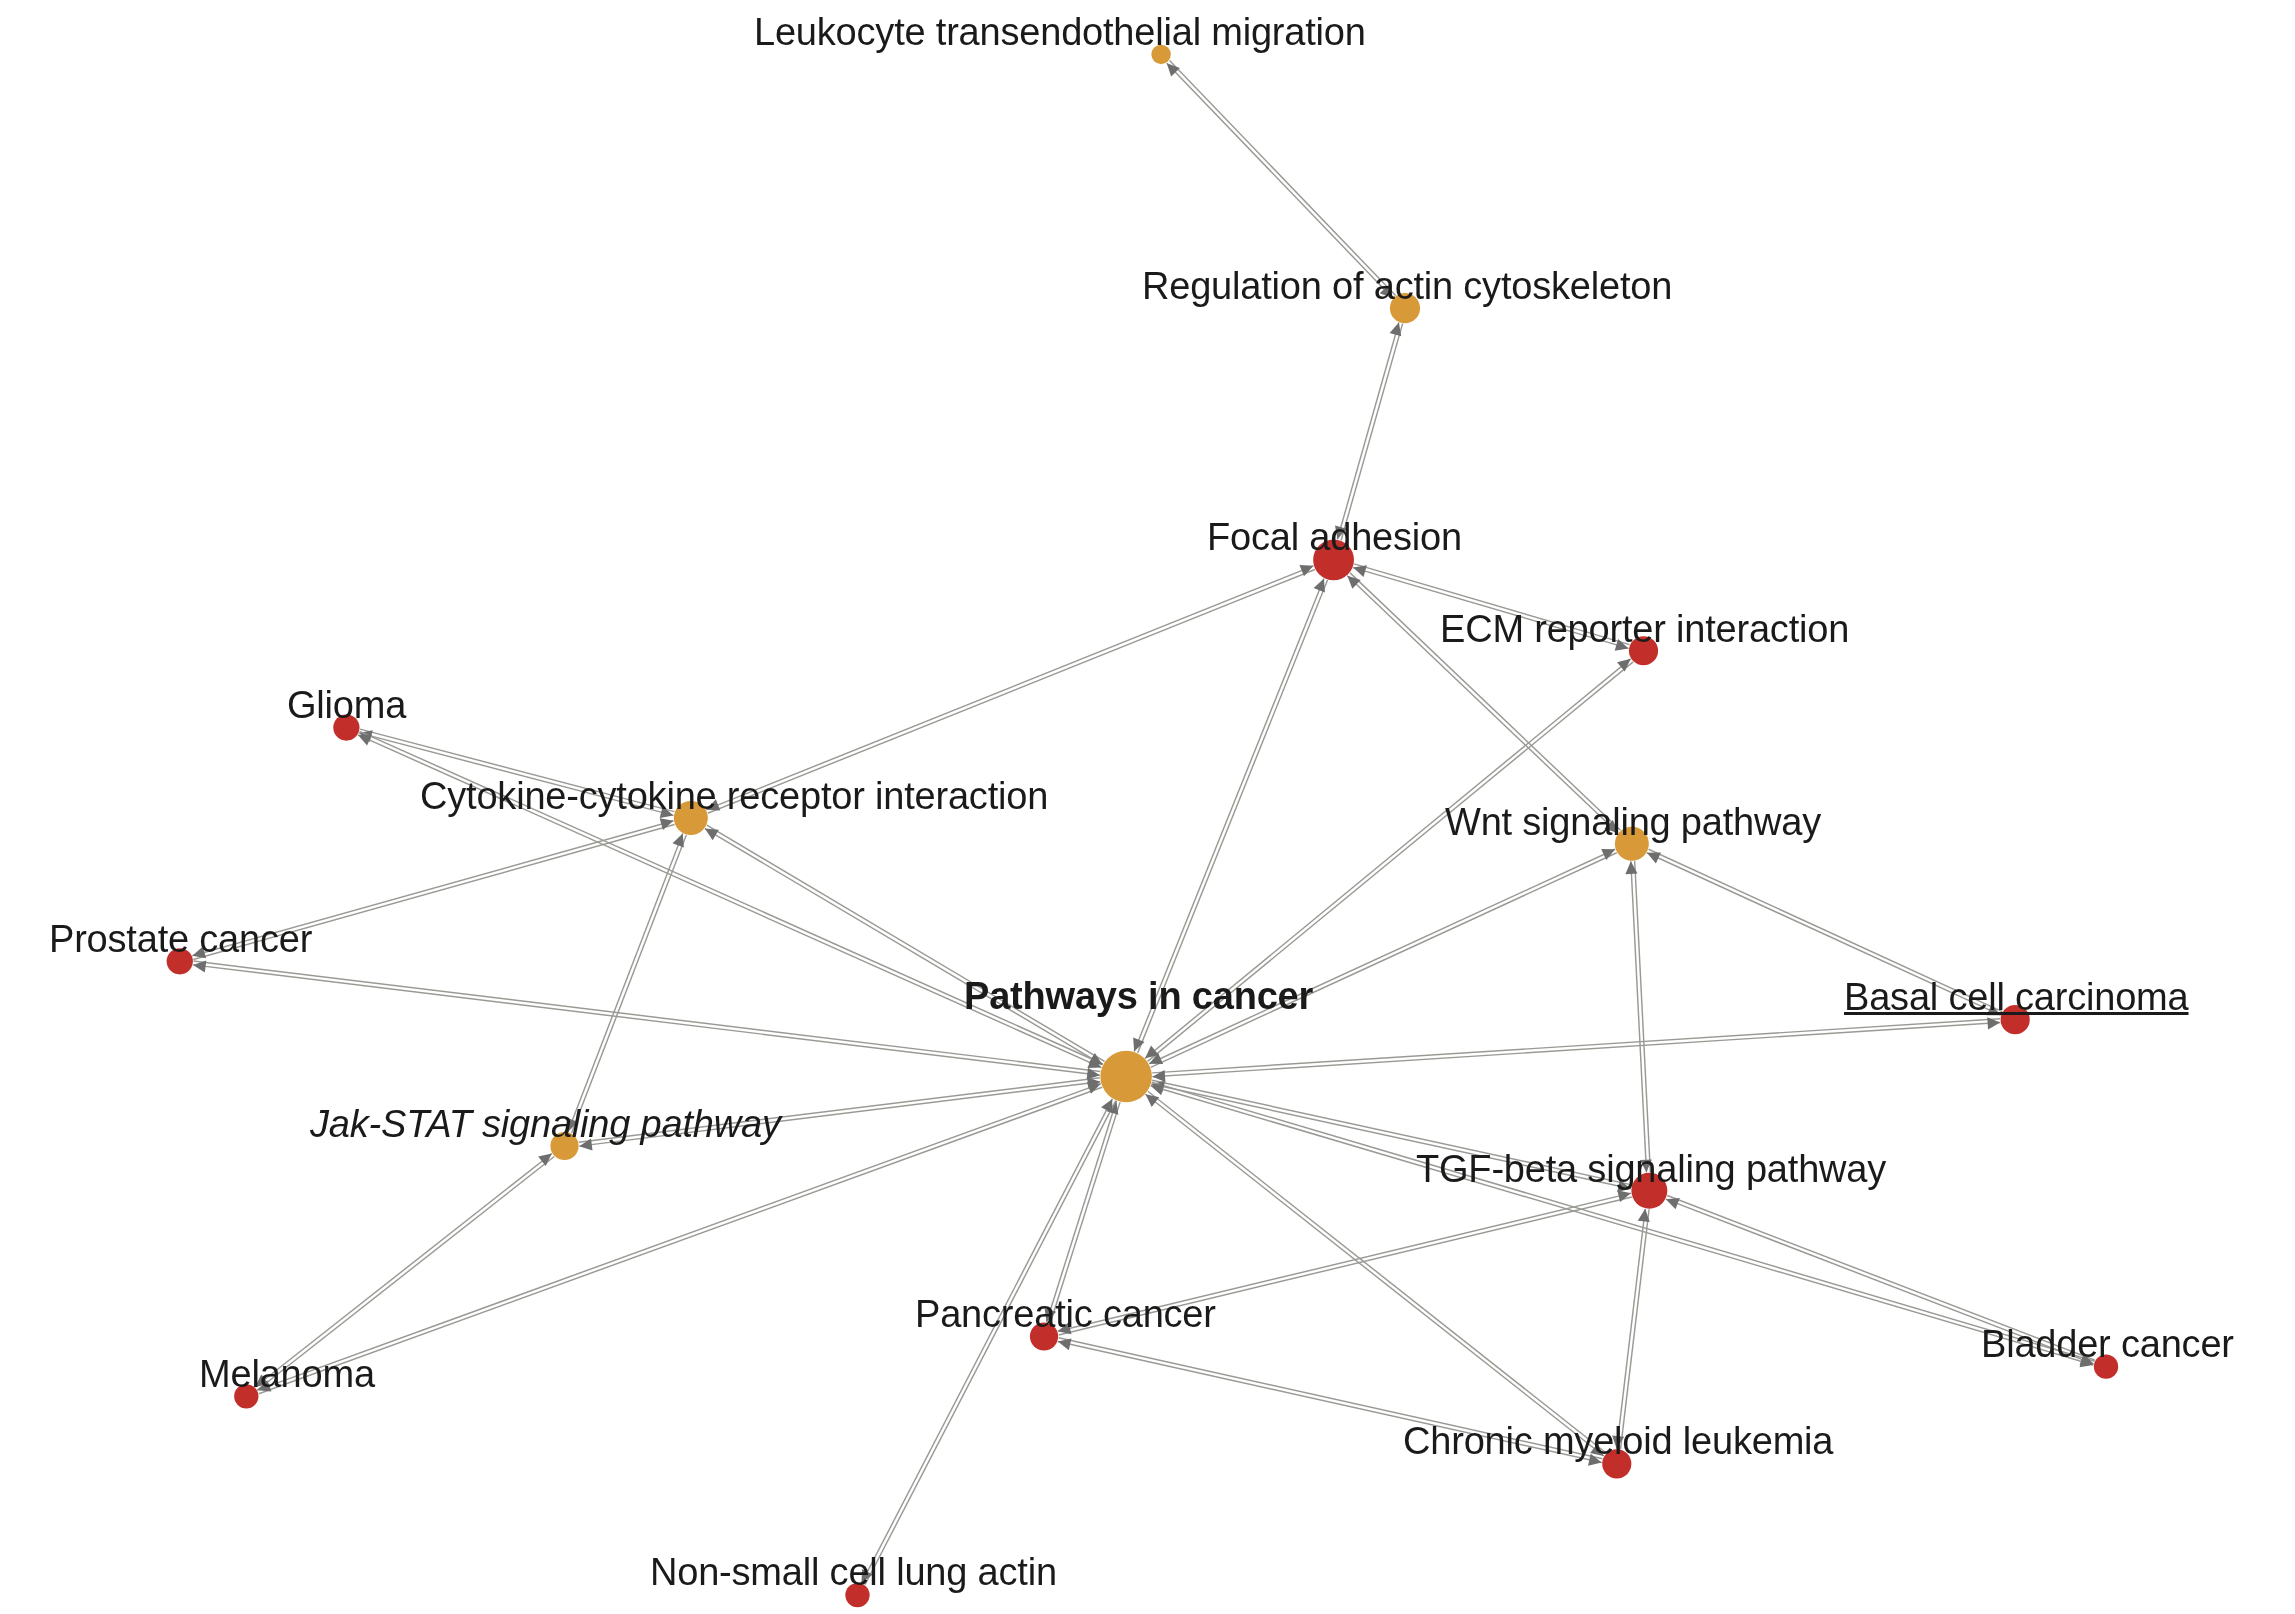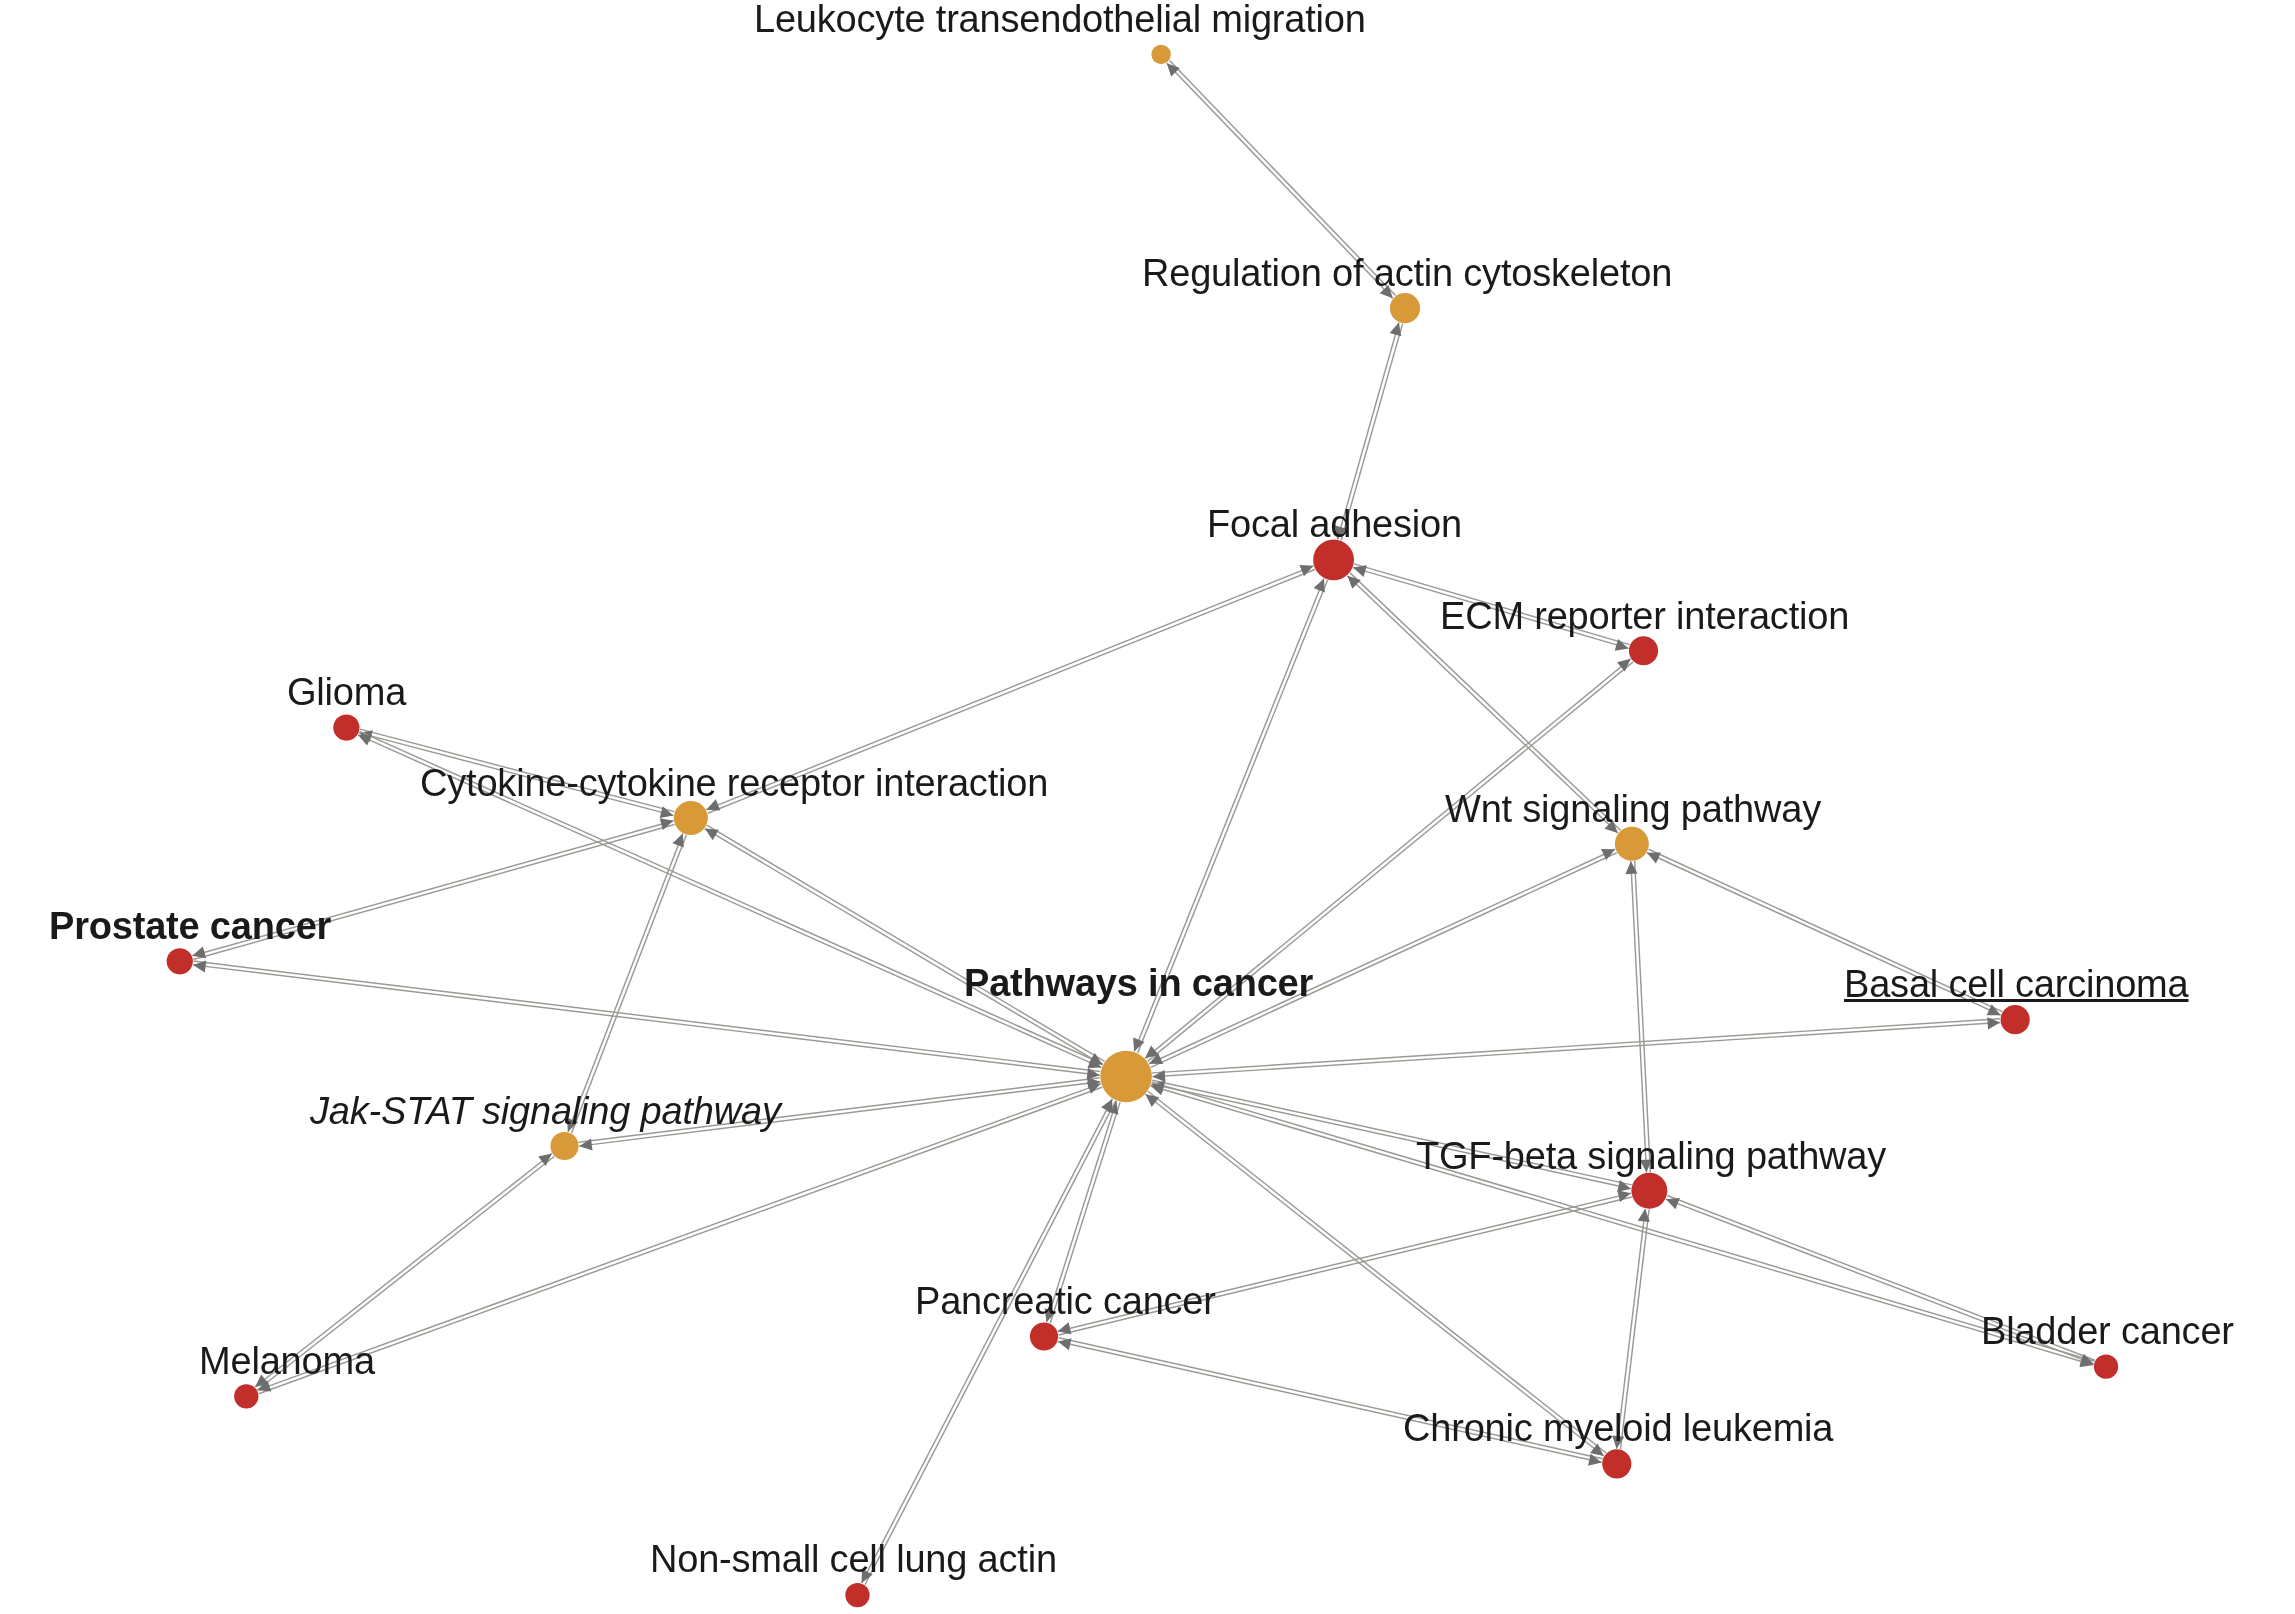--- a/index.html
+++ b/index.html
@@ -25,20 +25,21 @@
   }
   .node-label {
     position: absolute;
     color: #1a1a1a;
     font-family: "Liberation Sans", sans-serif;
     font-size: 38px;
     font-weight: 400;
     line-height: 1.0;
     white-space: nowrap;
     letter-spacing: -0.2px;
+    margin-top: 13px;
   }
 </style>
 </head>
 <body>
 
 <div id="stage">
   <svg id="network-svg" viewBox="0 0 4724 3323" preserveAspectRatio="none">
     <g id="edge-layer">
         <line x1="2401.6733219999905" y1="129.90903552636325" x2="2866.9356350906287" y2="613.7076957520868" stroke="#9a9a95" stroke-width="3"></line>
         <line x1="2407.439561965919" y1="124.36372429476148" x2="2872.701875056557" y2="608.162384520485" stroke="#9a9a95" stroke-width="3"></line>
@@ -178,21 +179,21 @@
       </g>
   </svg>
   <div id="label-layer">
       <div class="node-label" style="top: 0px; left: 754px;">Leukocyte transendothelial migration</div>
       <div class="node-label" style="top: 254px; left: 1142px;">Regulation of actin cytoskeleton</div>
       <div class="node-label" style="top: 505px; left: 1207px;">Focal adhesion</div>
       <div class="node-label" style="top: 597px; left: 1440px;">ECM reporter interaction</div>
       <div class="node-label" style="top: 673px; left: 287px;">Glioma</div>
       <div class="node-label" style="top: 764px; left: 420px;">Cytokine-cytokine receptor interaction</div>
       <div class="node-label" style="top: 790px; left: 1445px;">Wnt signaling pathway</div>
-      <div class="node-label" style="top: 907px; left: 49px; font-weight: bold;">Prostate cancer</div>
+      <div class="node-label" style="top: 907px; left: 49px;">Prostate cancer</div>
       <div class="node-label" style="top: 965px; left: 1844px; text-decoration: underline;">Basal cell carcinoma</div>
       <div class="node-label" style="top: 964px; left: 964px; font-weight: bold;">Pathways in cancer</div>
       <div class="node-label" style="top: 1092px; left: 310px; font-style: italic;">Jak-STAT signaling pathway</div>
       <div class="node-label" style="top: 1137px; left: 1416px;">TGF-beta signaling pathway</div>
       <div class="node-label" style="top: 1282px; left: 915px;">Pancreatic cancer</div>
       <div class="node-label" style="top: 1312px; left: 1981px; text-align: right;">Bladder cancer</div>
       <div class="node-label" style="top: 1342px; left: 199px;">Melanoma</div>
       <div class="node-label" style="top: 1409px; left: 1403px;">Chronic myeloid leukemia</div>
       <div class="node-label" style="top: 1540px; left: 650px;">Non-small cell lung actin</div>
     </div>

